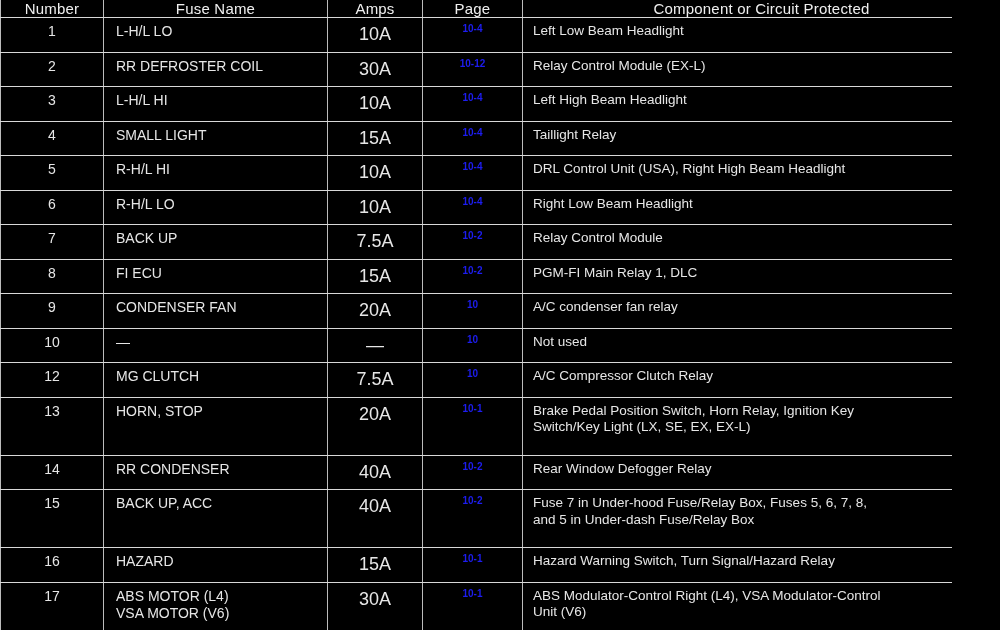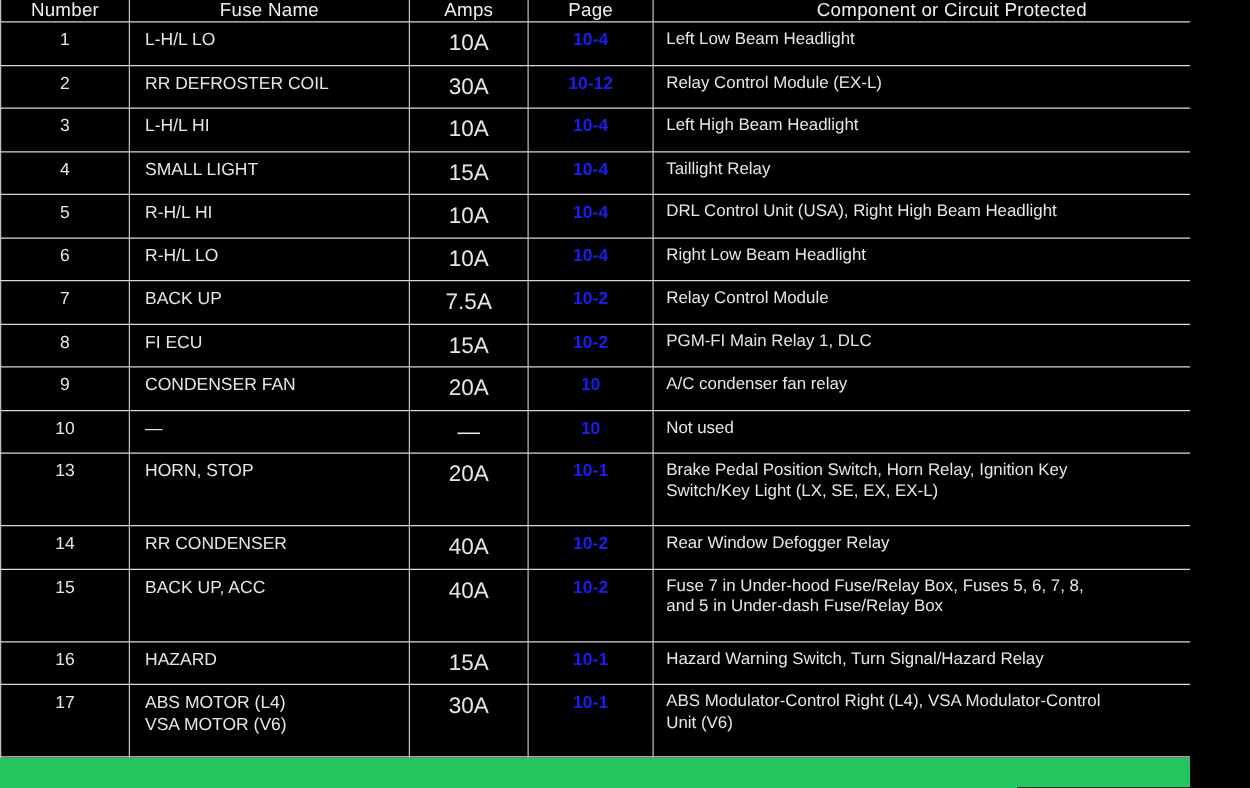--- a/index.html
+++ b/index.html
@@ -14,21 +14,21 @@
     overflow: hidden;
     font-family: "Liberation Sans", sans-serif;
     color: #e8e8e8;
   }
 
   .fuse-table-wrap {
     width: 952px;
     height: 630px;
     position: relative;
     overflow: hidden;
-    background: #22c55e;
+    background: #ffffff;
     box-sizing: border-box;
   }
 
   table.fuse-table {
     width: 1000px;
     border-collapse: collapse;
     table-layout: fixed;
     background: #000000;
   }
 
@@ -78,21 +78,21 @@
     color: #e6e6e6;
     padding-left: 12px;
   }
   .cell-amps {
     text-align: center;
     font-size: 18px;
     color: #e6e6e6;
   }
   .cell-page {
     text-align: center;
-    font-size: 14px;
+    font-size: 10px;
     font-weight: bold;
   }
   .cell-page .pagelink {
     color: #1d1df0;
     font-weight: bold;
     text-decoration: none;
   }
   .cell-comp {
     text-align: left;
     font-size: 13.5px;
@@ -290,20 +290,37 @@
           <td>
             <div class="cell-pad cell-amps"><span>—</span></div>
           </td>
           <td>
             <div class="cell-pad cell-page"><span class="pagelink">10</span></div>
           </td>
           <td>
             <div class="cell-pad cell-comp"><span>Not used</span></div>
           </td>
         </tr>
+        <tr>
+          <td>
+            <div class="cell-pad cell-number"><span>12</span></div>
+          </td>
+          <td>
+            <div class="cell-pad cell-name"><span>MG CLUTCH</span></div>
+          </td>
+          <td>
+            <div class="cell-pad cell-amps"><span>7.5A</span></div>
+          </td>
+          <td>
+            <div class="cell-pad cell-page"><span class="pagelink">10</span></div>
+          </td>
+          <td>
+            <div class="cell-pad cell-comp"><span>A/C Compressor Clutch Relay</span></div>
+          </td>
+        </tr>
         <tr class="row-tall">
           <td>
             <div class="cell-pad cell-number"><span>13</span></div>
           </td>
           <td>
             <div class="cell-pad cell-name"><span>HORN, STOP</span></div>
           </td>
           <td>
             <div class="cell-pad cell-amps"><span>20A</span></div>
           </td>

